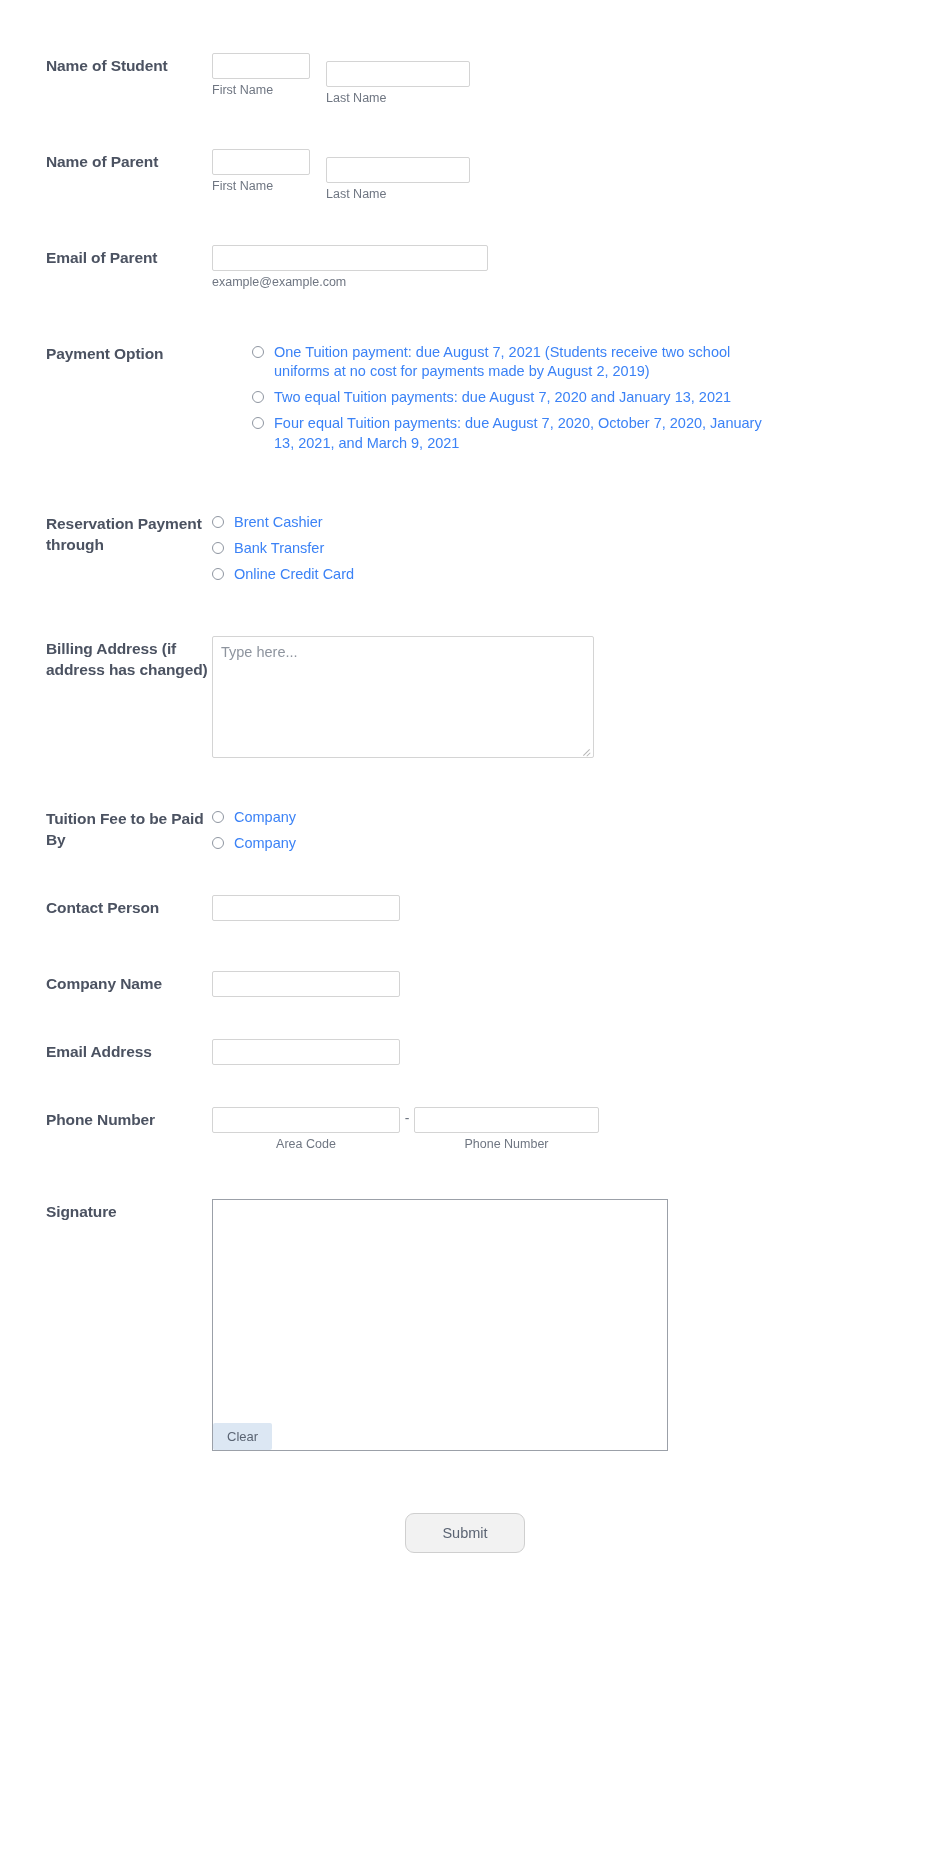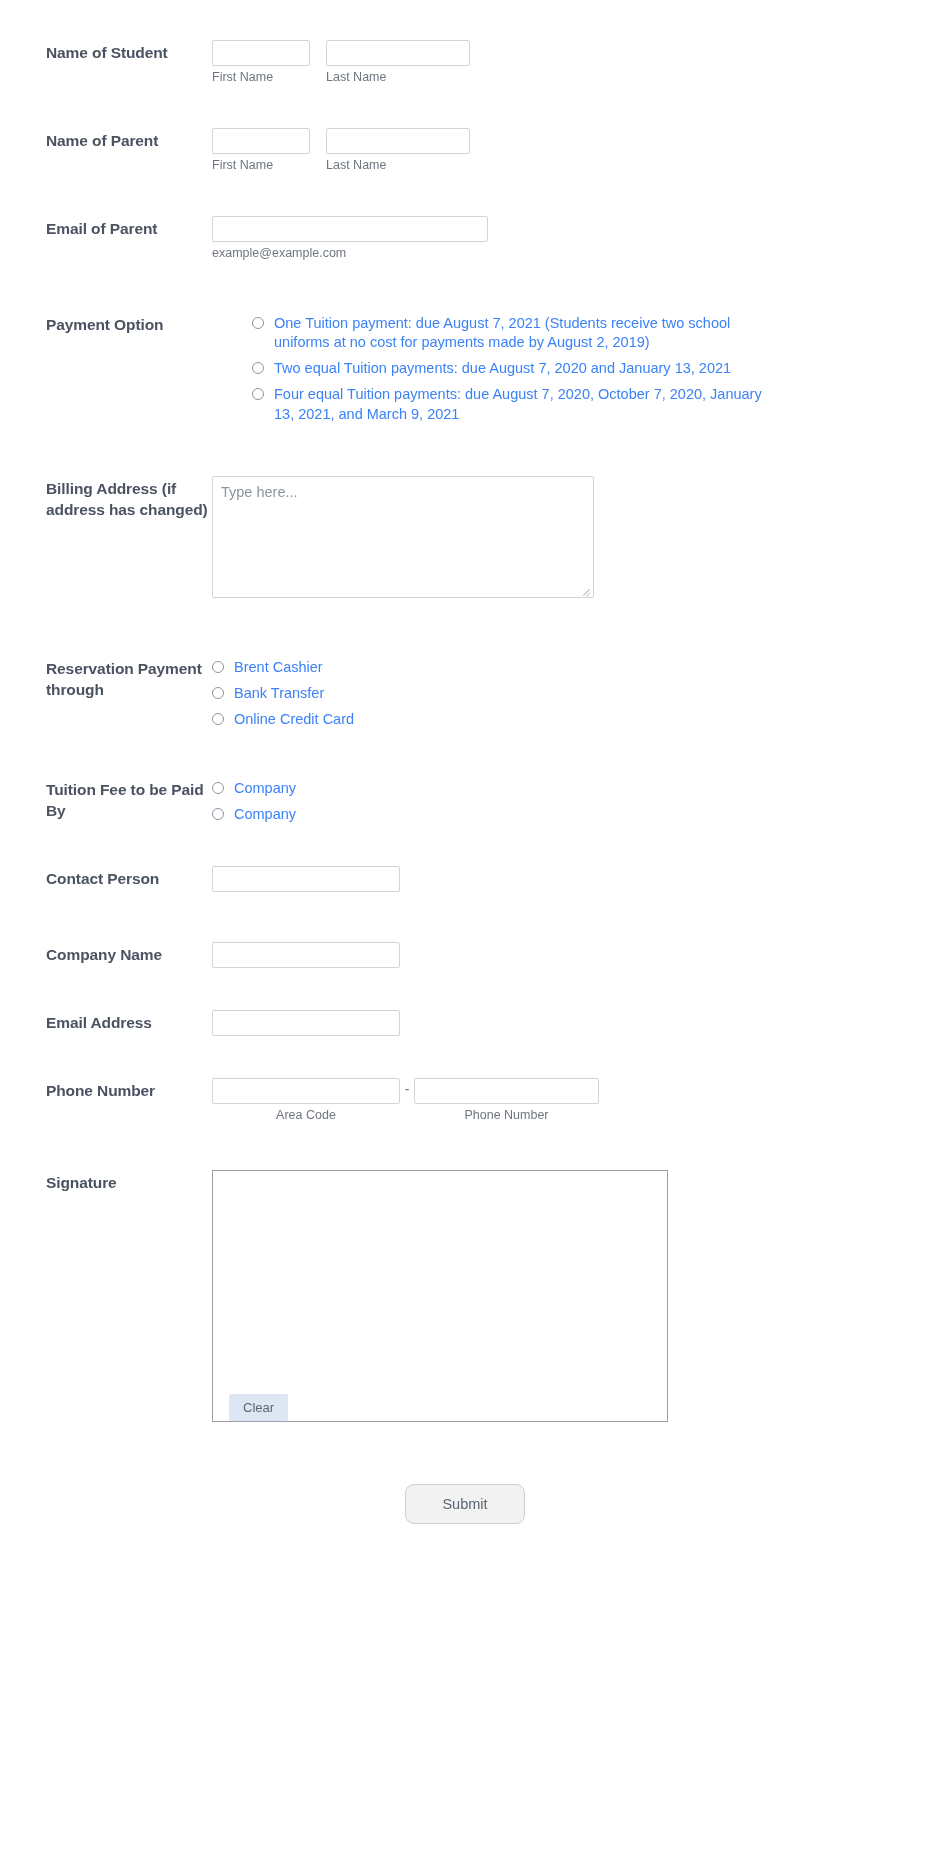--- a/index.html
+++ b/index.html
@@ -50,21 +50,21 @@
     font-size: 12.5px;
     color: #6f7682;
     margin-top: 4px;
     font-weight: normal;
   }
   .namepair {
     display: flex;
     gap: 16px;
   }
   .namecell { width: 98px; }
-  .namecell.last { width: 144px; }
+  .namecell.last { width: 144px; margin-top: 8px; }
   .namecell .input { width: 100%; }
 
   .email-input { width: 276px; }
 
   .radio-list { padding-top: 2px; }
   .radio-row {
     display: flex;
     align-items: flex-start;
     margin-bottom: 7px;
   }
@@ -131,21 +131,21 @@
 
   .sig-pad {
     width: 456px;
     height: 252px;
     border: 1px solid #9ba0a8;
     background: #fff;
     position: relative;
   }
   .clear-btn {
     position: absolute;
-    left: 16px;
+    left: 0px;
     bottom: 0px;
     background: #dce7f3;
     color: #5a6473;
     font-size: 13px;
     font-family: "Liberation Sans", sans-serif;
     padding: 6px 14px;
     border: none;
     border-radius: 2px;
     cursor: pointer;
   }
@@ -164,21 +164,21 @@
     font-family: "Liberation Sans", sans-serif;
     padding: 11px 36px;
     cursor: pointer;
   }
 </style>
 </head>
 <body>
 
 <div class="form">
 
-  <div class="row" style="padding-top:40px;">
+  <div class="row" style="padding-top:53px;">
     <div class="label">Name of Student</div>
     <div class="control">
       <div class="namepair">
         <div class="namecell">
           <div class="input"></div>
           <div class="sub">First Name</div>
         </div>
         <div class="namecell last">
           <div class="input"></div>
           <div class="sub">Last Name</div>
@@ -219,55 +219,55 @@
           <span class="radio-dot"></span>
           <span class="radio-text wide">One Tuition payment: due August 7, 2021 (Students receive two school uniforms at no cost for payments made by August 2, 2019)</span>
         </div>
         <div class="radio-row">
           <span class="radio-dot"></span>
           <span class="radio-text wide">Two equal Tuition payments: due August 7, 2020 and January 13, 2021</span>
         </div>
         <div class="radio-row">
           <span class="radio-dot"></span>
           <span class="radio-text wide">Four equal Tuition payments: due August 7, 2020, October 7, 2020, January 13, 2021, and March 9, 2021</span>
+        </div>
+      </div>
+    </div>
+  </div>
+
+  <div class="row" style="padding-top:58px;">
+    <div class="label">Reservation Payment through</div>
+    <div class="control">
+      <div class="radio-list">
+        <div class="radio-row">
+          <span class="radio-dot"></span>
+          <span class="radio-text">Brent Cashier</span>
+        </div>
+        <div class="radio-row">
+          <span class="radio-dot"></span>
+          <span class="radio-text">Bank Transfer</span>
+        </div>
+        <div class="radio-row">
+          <span class="radio-dot"></span>
+          <span class="radio-text">Online Credit Card</span>
         </div>
       </div>
     </div>
   </div>
 
   <div class="row" style="padding-top:52px;">
     <div class="label">Billing Address (if address has changed)</div>
     <div class="control">
       <div class="textarea">
         <span>Type here...</span>
         <span class="textarea-grip"></span>
       </div>
     </div>
   </div>
 
-  <div class="row" style="padding-top:58px;">
-    <div class="label">Reservation Payment through</div>
-    <div class="control">
-      <div class="radio-list">
-        <div class="radio-row">
-          <span class="radio-dot"></span>
-          <span class="radio-text">Brent Cashier</span>
-        </div>
-        <div class="radio-row">
-          <span class="radio-dot"></span>
-          <span class="radio-text">Bank Transfer</span>
-        </div>
-        <div class="radio-row">
-          <span class="radio-dot"></span>
-          <span class="radio-text">Online Credit Card</span>
-        </div>
-      </div>
-    </div>
-  </div>
-
   <div class="row" style="padding-top:48px;">
     <div class="label">Tuition Fee to be Paid By</div>
     <div class="control">
       <div class="radio-list">
         <div class="radio-row">
           <span class="radio-dot"></span>
           <span class="radio-text">Company</span>
         </div>
         <div class="radio-row">
           <span class="radio-dot"></span>

